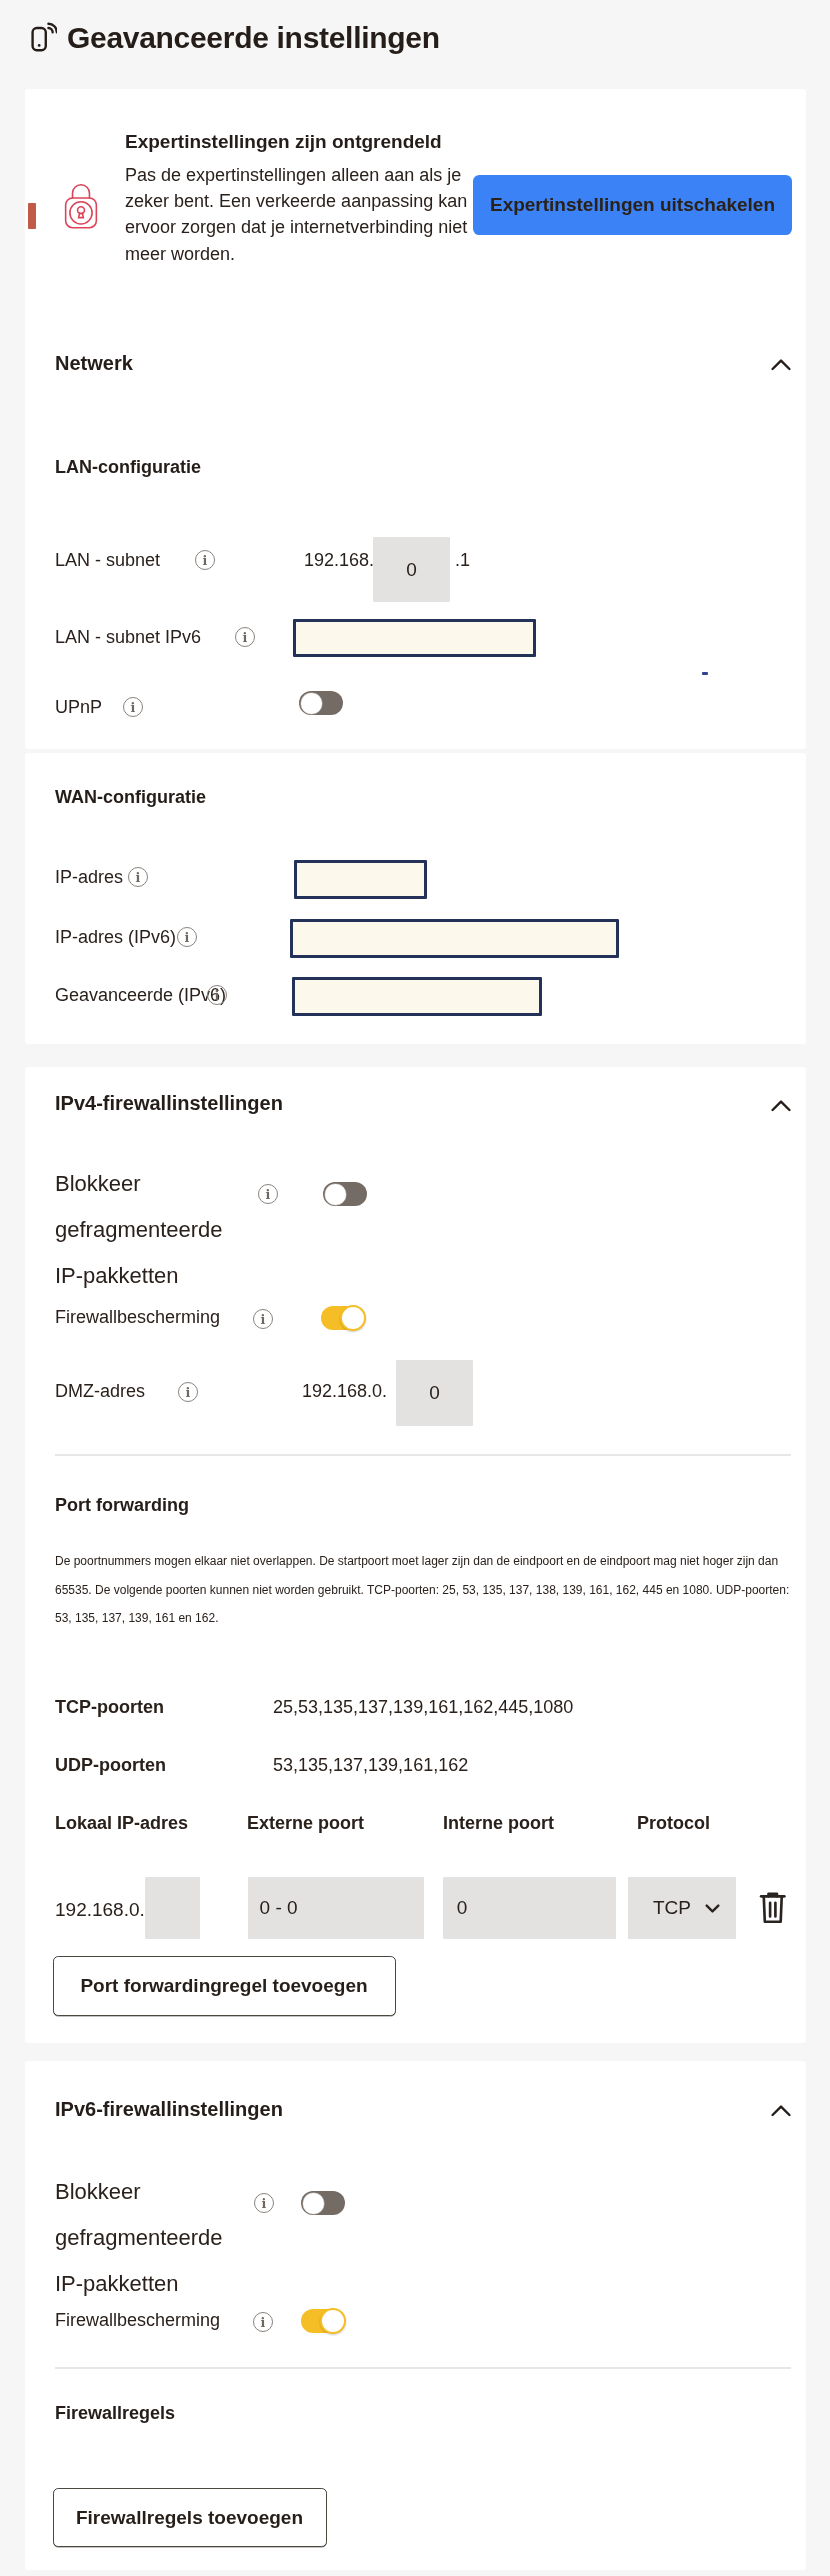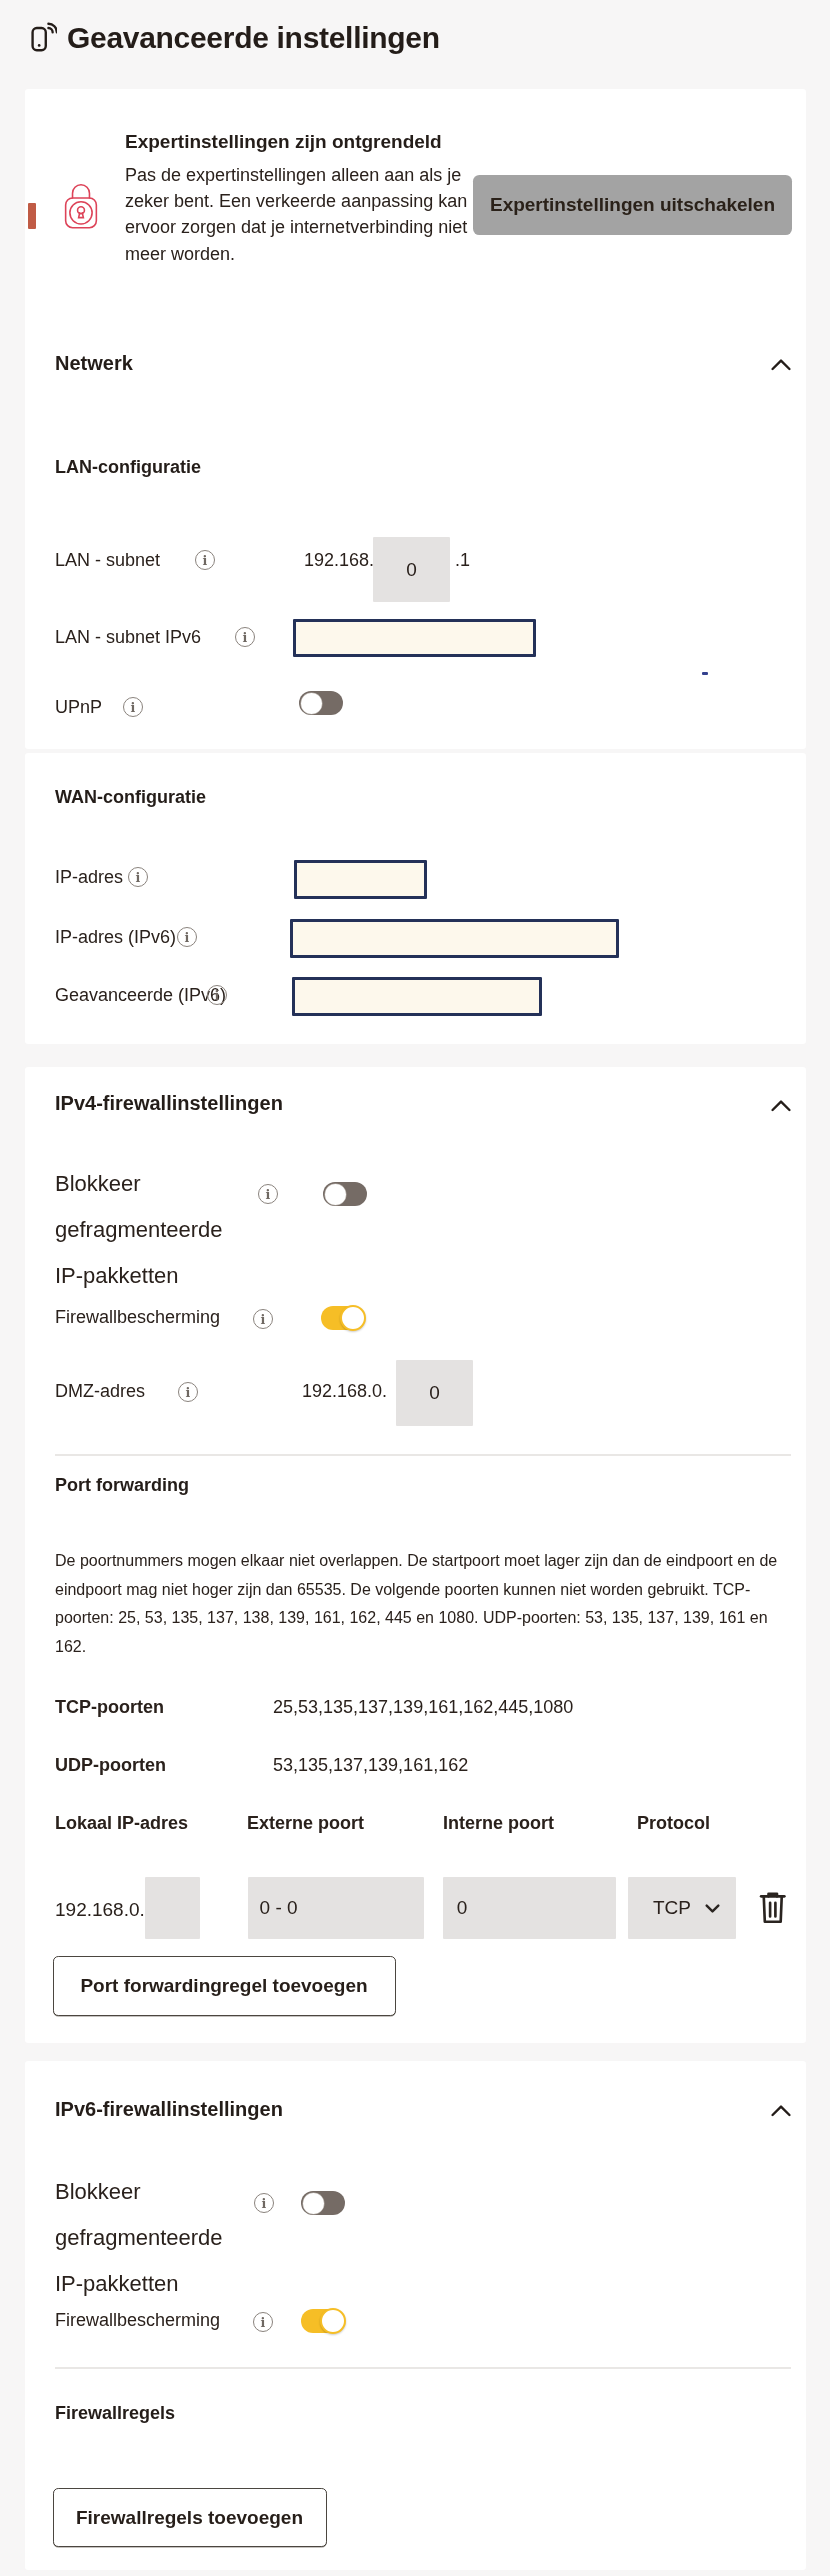--- a/index.html
+++ b/index.html
@@ -13,38 +13,38 @@
   .abs{position:absolute;}
   .card{position:absolute;left:25px;width:781px;background:#ffffff;border-radius:3.2px;}
   .h-page{font-size:30px;font-weight:700;color:#241d19;letter-spacing:-0.3px;white-space:nowrap;}
   .h-section{font-size:20px;font-weight:600;color:#241d19;white-space:nowrap;}
   .h-sub{font-size:18px;font-weight:700;color:#241d19;white-space:nowrap;}
   .lbl{font-size:18px;color:#2a211c;white-space:nowrap;}
   .lbl-wrap{font-size:22px;color:#2a211c;line-height:46px;}
   .val{font-size:18px;color:#2a211c;white-space:nowrap;}
   .semib{font-weight:600;}
   .body-text{font-size:18px;line-height:26.4px;color:#2a211c;}
-  .para{font-size:16px;line-height:28.5px;color:#2a211c;}
+  .para{font-size:12px;line-height:28.5px;color:#2a211c;}
   .info{
     width:20px;height:20px;box-sizing:border-box;border:1.6px solid #8a837d;border-radius:50%;
     display:flex;align-items:center;justify-content:center;
     font:700 12.7px "DejaVu Serif", serif;color:#6f6862;
   }
   .info::after{content:"i";}
   .toggle{width:44px;height:24px;border-radius:12px;background:#756b65;cursor:pointer;}
   .toggle .knob{position:absolute;left:1.6px;top:1.6px;width:21px;height:21px;border-radius:50%;background:#fff;box-shadow:0 0 0 0.5px #b9b3ad;}
   .toggle.on{background:#f6be26;}
   .toggle.on .knob{left:auto;right:-1.1px;top:-1.1px;width:22px;height:22px;border:2.1px solid #f6be26;box-shadow:0 1.1px 2.1px rgba(0,0,0,.2);}
   .input-cream{background:#fdf8ec;border:3.2px solid #243158;box-sizing:border-box;border-radius:1.1px;}
   .input-gray{
     background:#e4e2e1;display:flex;align-items:center;
     font-size:19px;color:#2a211c;box-sizing:border-box;border-radius:1.1px;
   }
   .btn-yellow{
-    background:#a3a3a3;border:none;border-radius:6.3px;
+    background:#3b82f6;border:none;border-radius:6.3px;
     font-family:inherit;font-size:19px;font-weight:700;color:#2a2119;
     display:flex;align-items:center;justify-content:center;cursor:pointer;white-space:nowrap;
   }
   .btn-outline{
     background:#fff;border:1.6px solid #4b4640;border-radius:5.3px;box-sizing:border-box;
     font-family:inherit;font-size:19px;font-weight:600;color:#261e19;
     display:flex;align-items:center;justify-content:center;cursor:pointer;white-space:nowrap;
     box-shadow:0 0.5px 0 #8d8882;
   }
   .divider{height:1.6px;background:#e9e7e5;}
@@ -156,21 +156,21 @@
 
   <span class="abs lbl" style="left:30px;top:314px;">DMZ-adres</span>
   <span class="abs info" style="left:153px;top:315px;"></span>
   <span class="abs val" style="left:277px;top:314px;">192.168.0.</span>
   <div class="abs input-gray" style="left:371px;top:293px;width:77px;height:66px;justify-content:center;">
     <span>0</span>
   </div>
 
   <div class="abs divider" style="left:30px;top:387px;width:736px;"></div>
 
-  <span class="abs h-sub" style="left:30px;top:408px;">Port forwarding</span>
+  <span class="abs h-sub" style="left:30px;top:428px;">Port forwarding</span>
   <div class="abs para" style="left:30px;top:480px;width:742px;">De poortnummers mogen elkaar niet overlappen. De startpoort moet lager zijn dan de eindpoort en de eindpoort mag niet hoger zijn dan 65535. De volgende poorten kunnen niet worden gebruikt. TCP-poorten: 25, 53, 135, 137, 138, 139, 161, 162, 445 en 1080. UDP-poorten: 53, 135, 137, 139, 161 en 162.</div>
 
   <span class="abs lbl semib" style="left:30px;top:630px;">TCP-poorten</span>
   <span class="abs val" style="left:248px;top:630px;">25,53,135,137,139,161,162,445,1080</span>
 
   <span class="abs lbl semib" style="left:30px;top:688px;">UDP-poorten</span>
   <span class="abs val" style="left:248px;top:688px;">53,135,137,139,161,162</span>
 
   <span class="abs lbl semib" style="left:30px;top:746px;">Lokaal IP-adres</span>
   <span class="abs lbl semib" style="left:222px;top:746px;">Externe poort</span>

